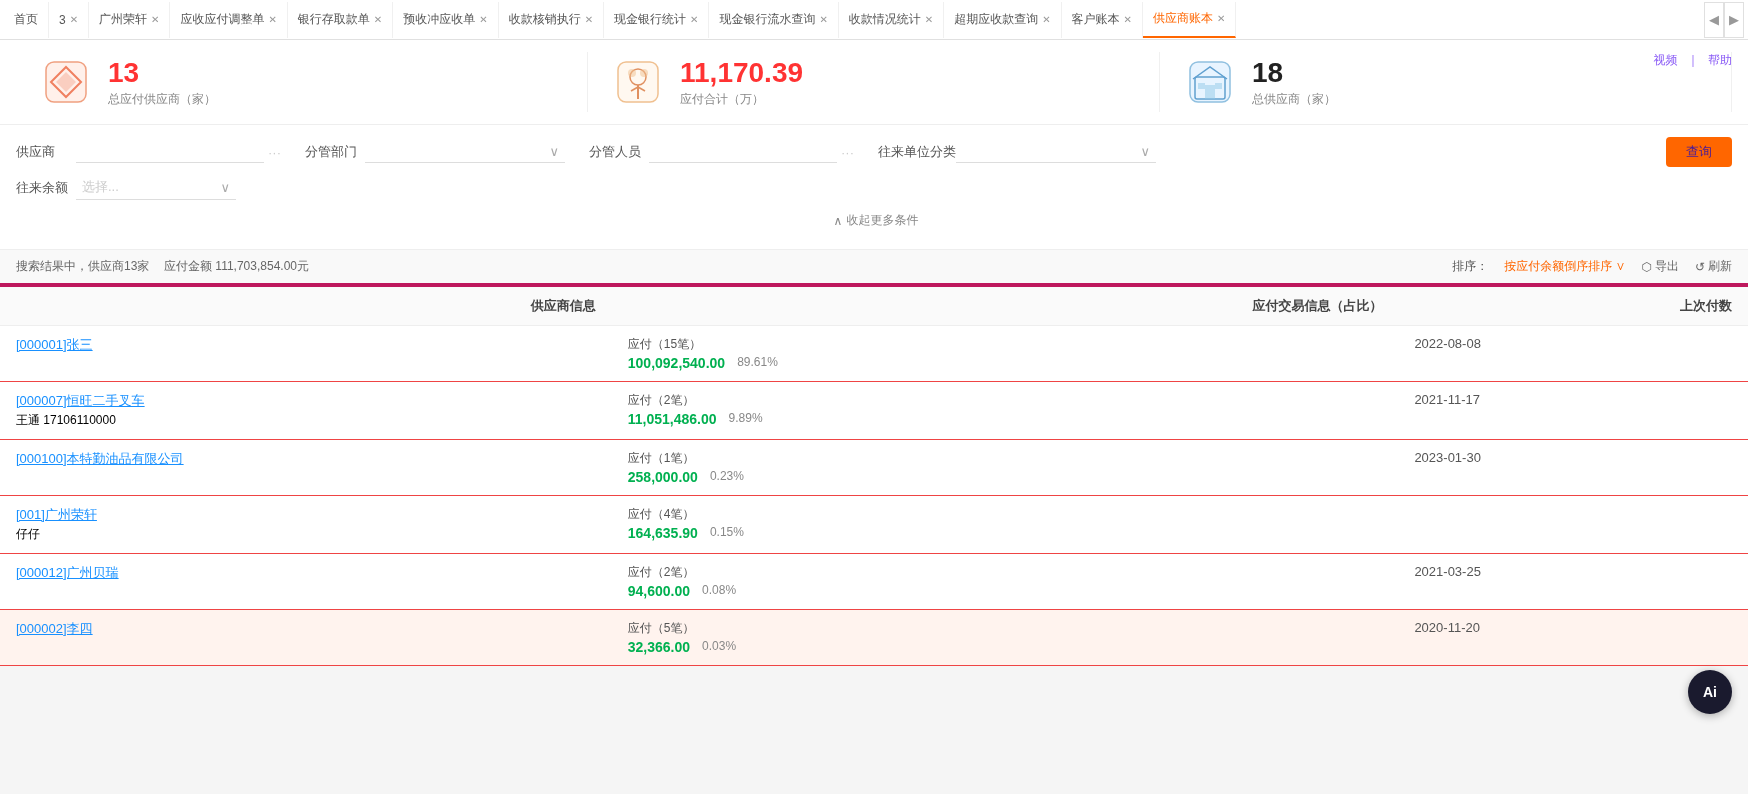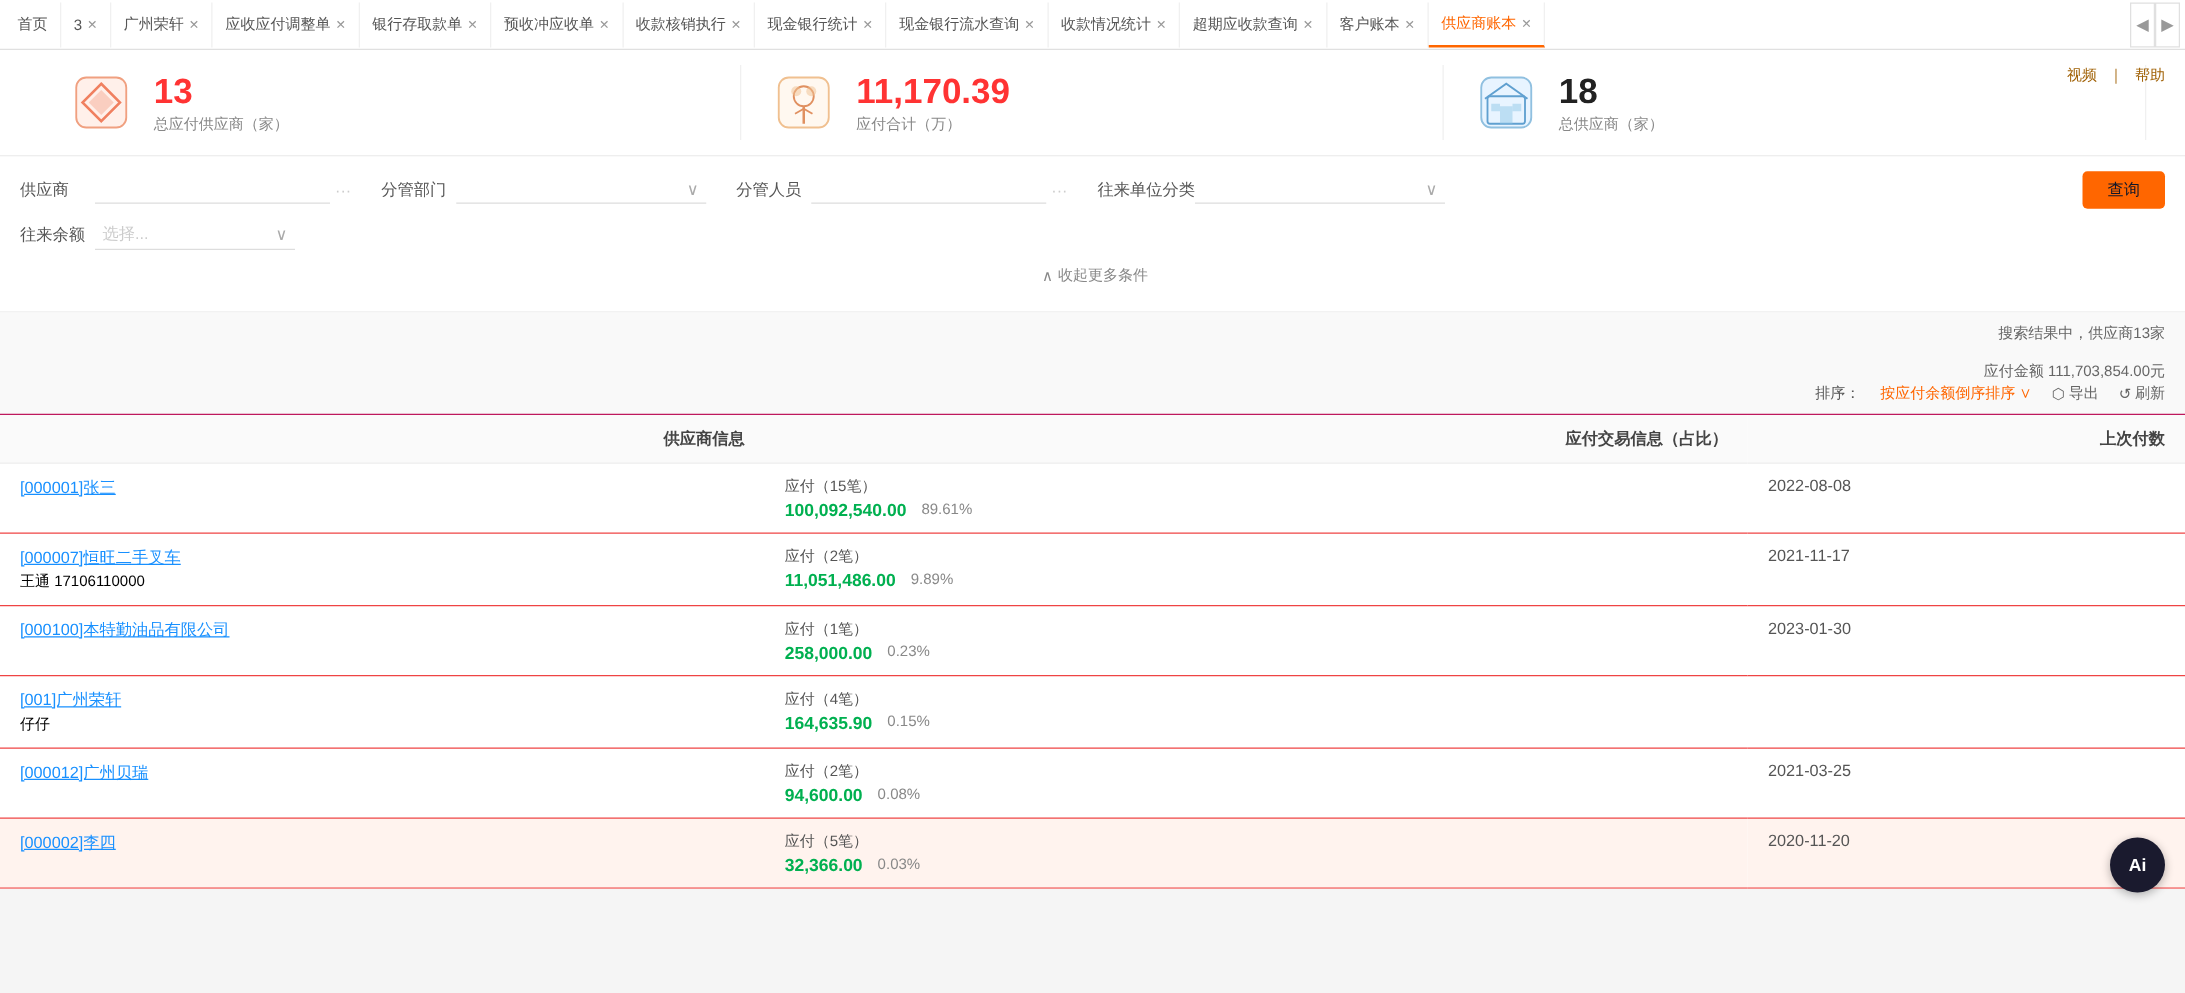--- a/index.html
+++ b/index.html
@@ -14,34 +14,34 @@
       display: flex; align-items: center; padding: 0 10px; height: 36px; cursor: pointer;
       white-space: nowrap; font-size: 12px; border-right: 1px solid #f0f0f0; color: #555;
     }
     .nav-tab.active { color: #ff6600; border-bottom: 2px solid #ff6600; }
     .nav-tab .close-icon { margin-left: 4px; color: #999; font-size: 10px; cursor: pointer; }
     .nav-arrows { display: flex; align-items: center; margin-left: auto; }
     .nav-arrow { width: 20px; height: 36px; display: flex; align-items: center; justify-content: center; cursor: pointer; color: #999; border: 1px solid #e0e0e0; }
 
     
     .summary-bar {
-      display: flex; background: #fff; padding: 12px 31px; border-bottom: 1px solid #eee;
+      display: flex; background: #fff; padding: 12px 16px; border-bottom: 1px solid #eee;
       position: relative;
     }
     .summary-item {
       display: flex; align-items: center; flex: 1; border-right: 1px solid #f0f0f0; padding: 0 20px;
     }
     .summary-item:last-of-type { border-right: none; }
     .summary-icon { width: 60px; height: 60px; display: flex; align-items: center; justify-content: center; margin-right: 12px; }
     .summary-icon svg { width: 50px; height: 50px; }
     .summary-info {}
     .summary-value { font-size: 28px; font-weight: bold; color: #ff3333; }
     .summary-label { font-size: 12px; color: #888; margin-top: 2px; }
     .summary-value.black { color: #222; }
-    .top-right-links { position: absolute; right: 16px; top: 12px; font-size: 12px; color: #a16207; }
+    .top-right-links { position: absolute; right: 16px; top: 12px; font-size: 12px; color: #8b5cf6; }
     .top-right-links span { cursor: pointer; }
 
     
     .filter-section {
       background: #fff; padding: 12px 16px; border-bottom: 1px solid #eee;
     }
     .filter-row { display: flex; align-items: center; margin-bottom: 8px; }
     .filter-item { display: flex; align-items: center; margin-right: 24px; }
     .filter-label { color: #555; min-width: 60px; font-size: 13px; }
     .filter-input {
@@ -49,33 +49,33 @@
       min-width: 160px; color: #999; outline: none; background: transparent;
     }
     .filter-select {
       border: none; border-bottom: 1px solid #ddd; padding: 3px 6px; font-size: 13px;
       min-width: 180px; color: #999; outline: none; background: transparent; cursor: pointer;
       display: flex; align-items: center; justify-content: space-between;
     }
     .filter-dots { color: #ccc; margin-left: 4px; }
     .filter-arrow { color: #aaa; margin-left: 4px; }
     .search-btn {
-      background: #ff6600; color: #0f172a; border: none; border-radius: 4px;
+      background: #ff6600; color: #4c1d95; border: none; border-radius: 4px;
       padding: 6px 20px; cursor: pointer; font-size: 13px; margin-left: auto;
     }
     .collapse-btn {
       display: flex; align-items: center; justify-content: center; cursor: pointer;
       color: #888; font-size: 12px; margin: 4px 0; text-align: center;
     }
     .collapse-btn span { margin-left: 4px; }
 
     
     .results-bar {
-      display: flex; align-items: flex-end; padding: 8px 16px; background: #f9f9f9;
-      border-bottom: 1px solid #be185d; font-size: 12px; color: #666; flex-direction: column;
+      display: flex; align-items: flex-start; padding: 8px 16px; background: #f9f9f9;
+      border-bottom: 4px solid #be185d; font-size: 12px; color: #666;
     }
     .results-bar .right-actions { margin-left: auto; display: flex; align-items: center; gap: 16px; }
     .sort-label { color: #555; }
     .sort-select { color: #ff6600; cursor: pointer; font-size: 12px; }
     .action-btn { color: #666; cursor: pointer; font-size: 12px; display: flex; align-items: center; gap: 3px; }
 
     
     .data-table { background: #fff; width: 100%; border-collapse: collapse; }
     .table-header { background: #fafafa; }
     .table-header th {

